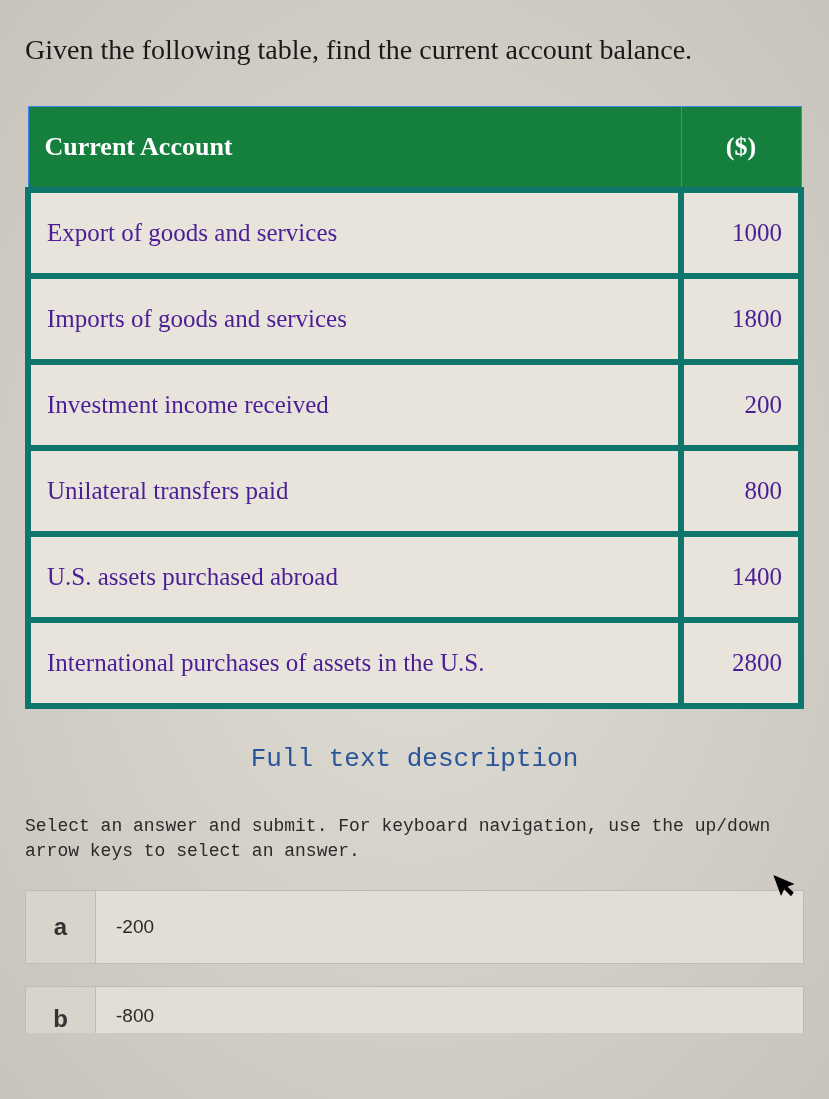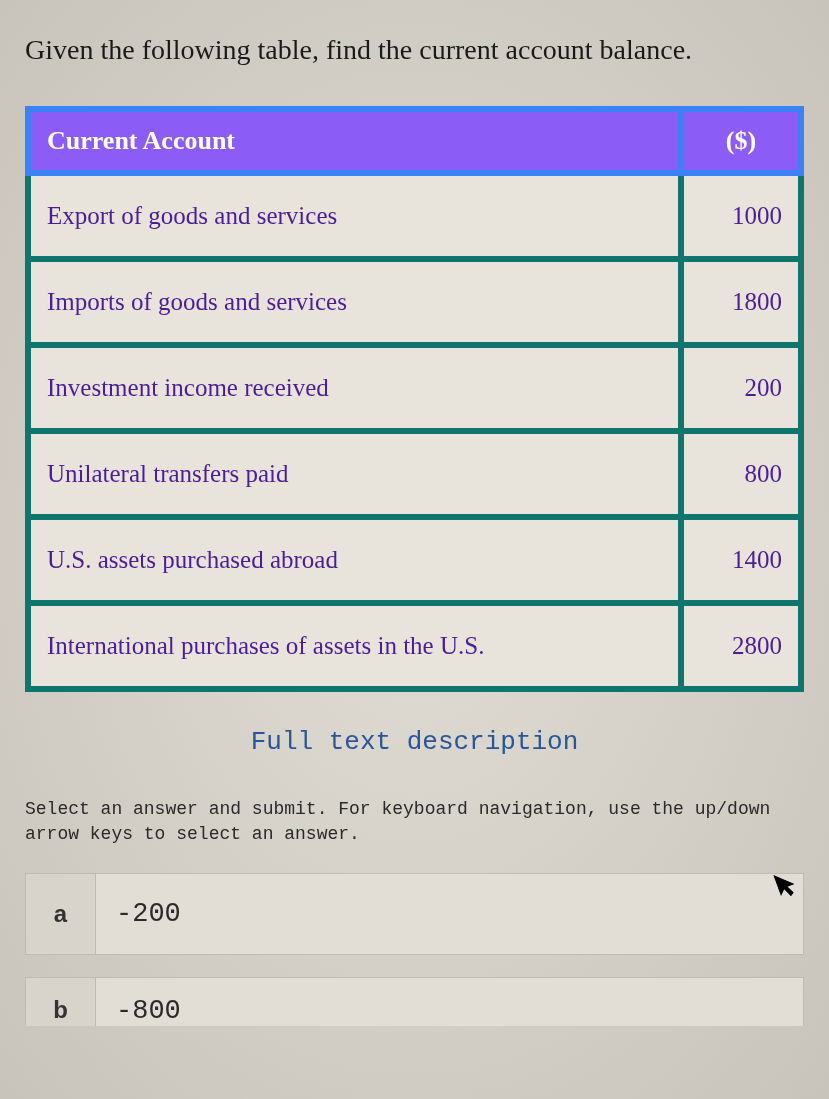--- a/index.html
+++ b/index.html
@@ -22,27 +22,27 @@
       line-height: 1.4;
       margin-bottom: 37px;
       color: #1a1a1a;
     }
     .data-table {
       width: 100%;
       border-collapse: collapse;
       margin-bottom: 35px;
     }
     .data-table thead th {
-      background: #8b5cf6;
+      background: #15803d;
       color: #ffffff;
       font-size: 26px;
       font-weight: bold;
       text-align: left;
-      padding: 14px 16px;
-      border: 6px solid #3b82f6;
+      padding: 25px 16px;
+      border: 1px solid #3b82f6;
     }
     .data-table thead th.amount-col {
       text-align: center;
       width: 120px;
     }
     .data-table tbody td {
       background: #e8e4dc;
       font-size: 25px;
       padding: 26px 16px;
       border: 6px solid #0f766e;
@@ -84,24 +84,23 @@
       justify-content: center;
       font-size: 24px;
       font-weight: bold;
       border-right: 1px solid #bbb;
       background: #d8d4cc;
       color: #333;
     }
     .answer-option .value {
       flex: 1;
       padding: 25px 20px;
-      font-size: 27px;
+      font-size: 19px;
       color: #2a2a2a;
       background: #e2ded6;
-      font-family: Liberation Mono, monospace;
     }
     .answer-option.partial {
       border-bottom: none;
       margin-bottom: 0;
     }
     .answer-option.partial .value,
     .answer-option.partial .letter {
       padding-top: 18px;
       padding-bottom: 0;
       align-items: flex-start;

